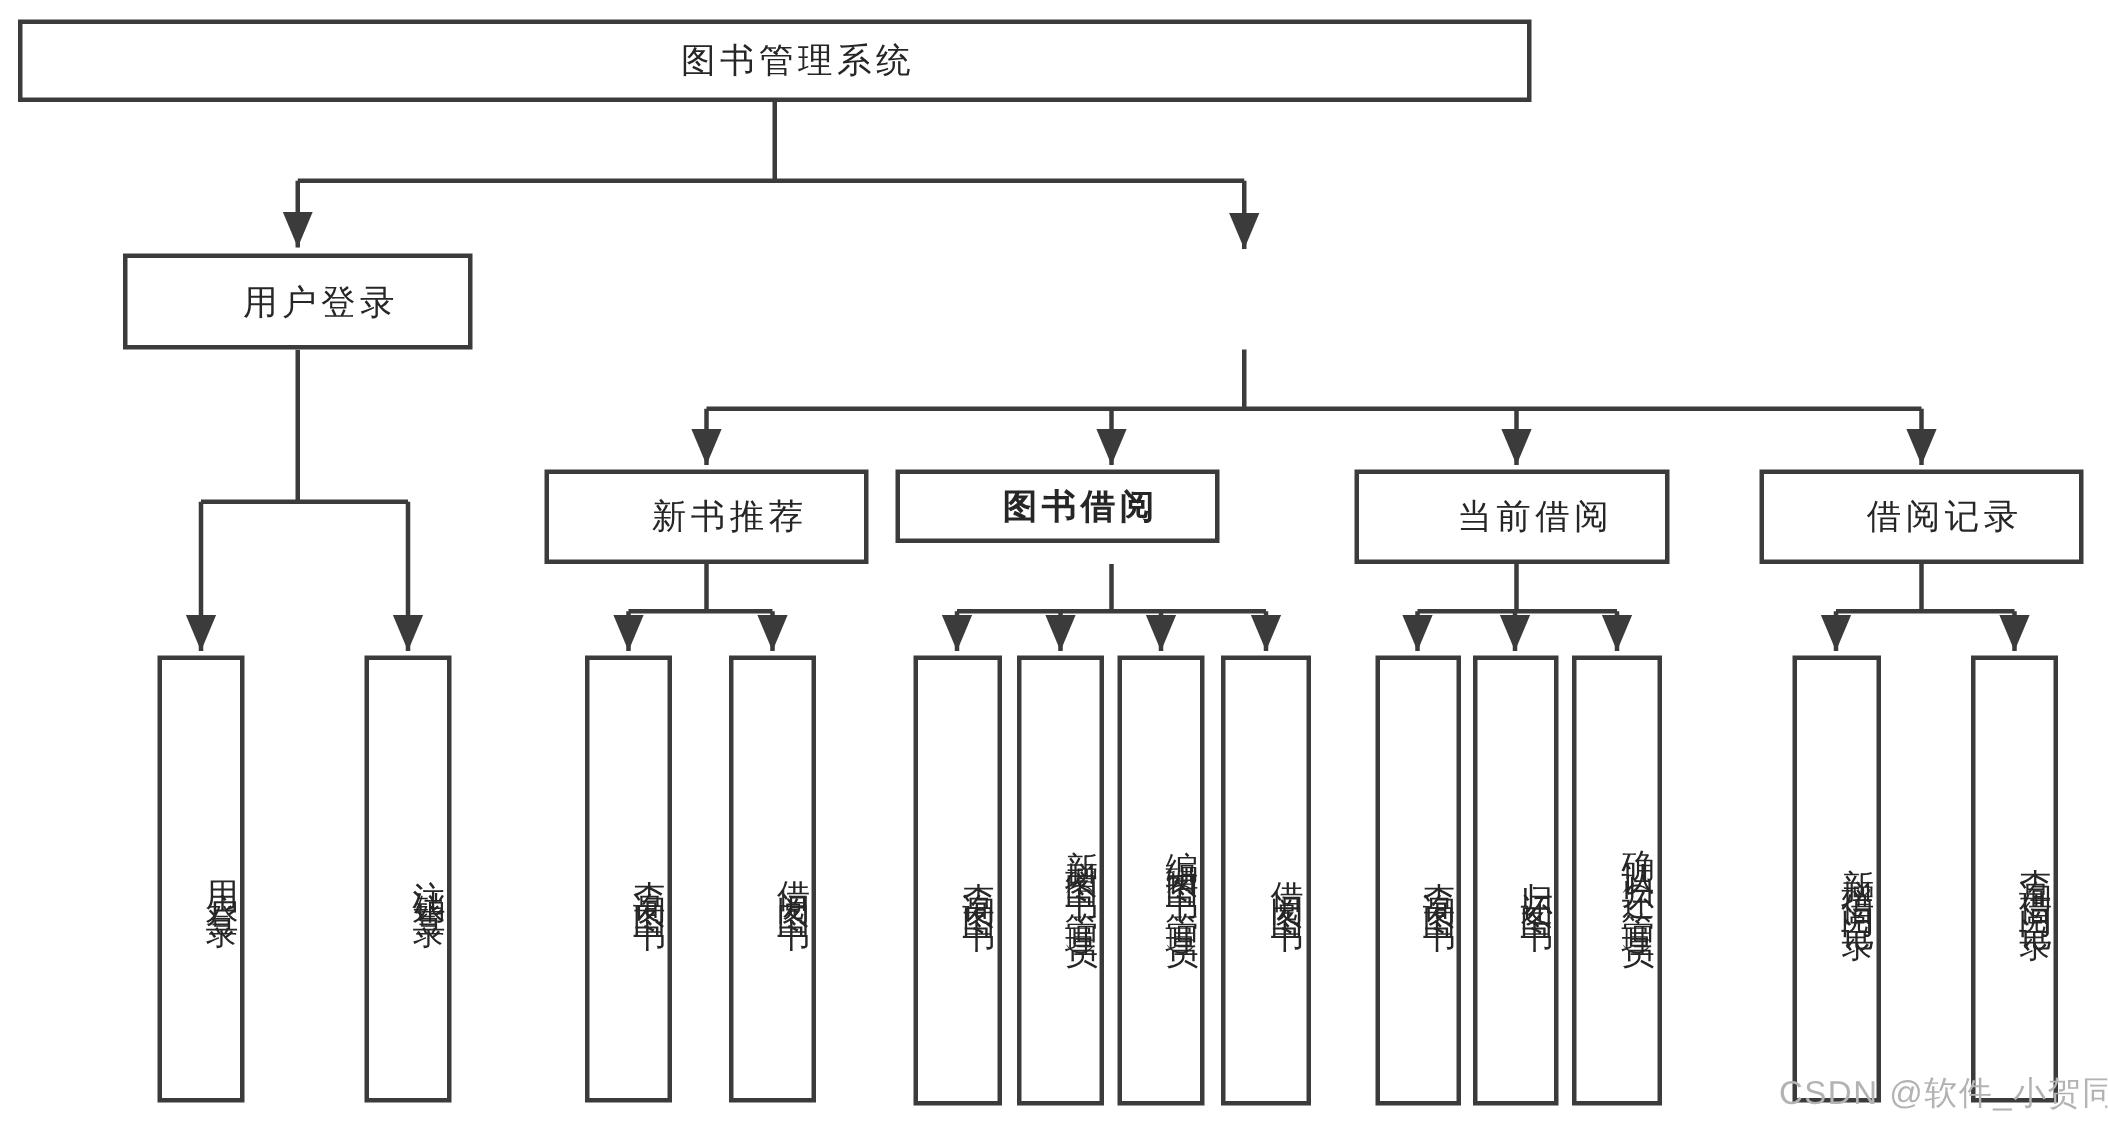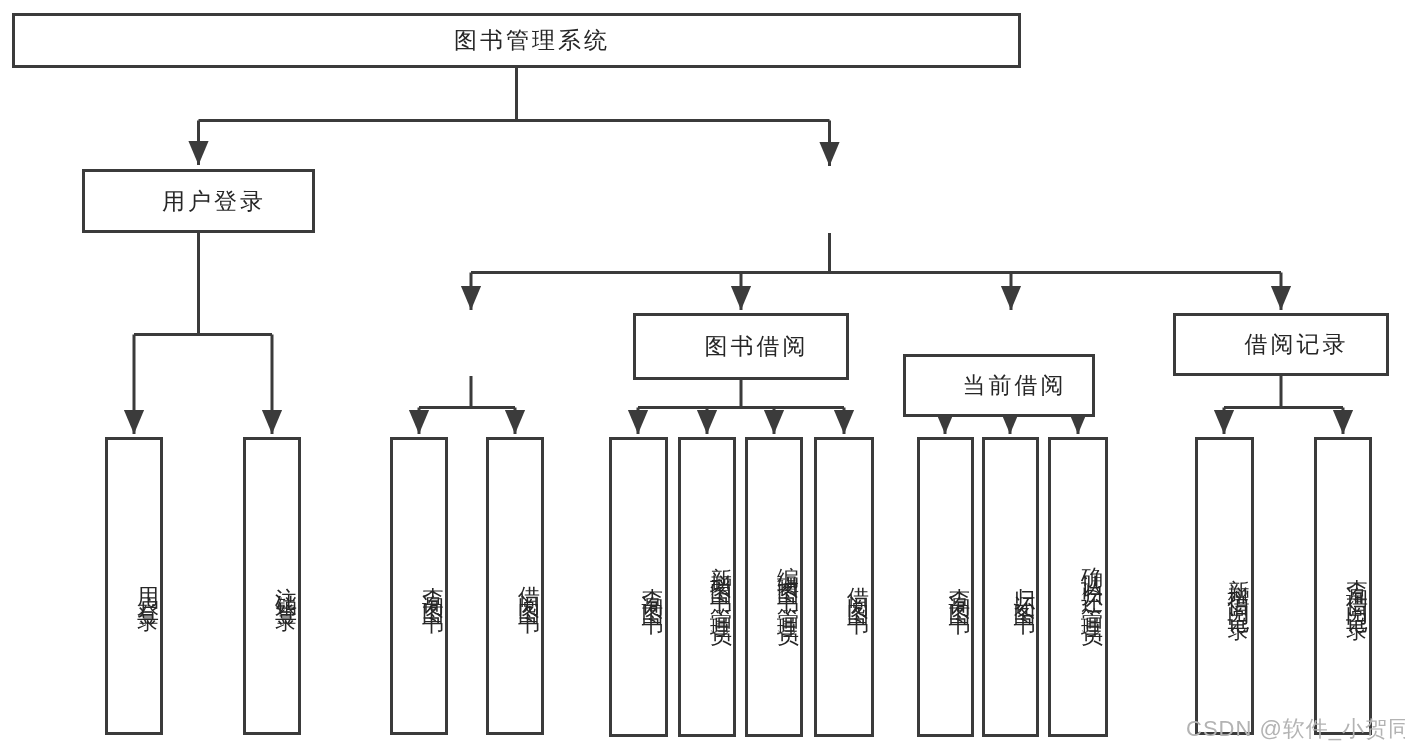--- a/index.html
+++ b/index.html
@@ -92,22 +92,23 @@
 
     <path class="ln" d="M1281 376 V407.5 M1224 407.5 H1343"></path>
     <path class="ln" d="M1224 407.5 V434" marker-end="url(#arrow)"></path>
     <path class="ln" d="M1343 407.5 V434" marker-end="url(#arrow)"></path>
   </svg>
 
   <div class="node hnode" style="left:12px;top:13px;width:1009px;height:55px;">图书管理系统</div>
 
   <div class="node hnode" style="left:82px;top:169px;width:233px;height:64px;">用户登录</div>
 
-  <div class="node hnode" style="left:633px;top:313px;width:216px;height:67px;">图书借阅</div>
-  <div class="node hnode" style="left:903px;top:313px;width:192px;height:63px;margin-top:41px;">当前借阅</div>
+  <div class="node hnode" style="left:363px;top:313px;width:216px;height:63px;">新书推荐</div>
+  <div class="node hnode" style="left:597px;top:313px;width:216px;height:49px;font-weight:bold;">图书借阅</div>
+  <div class="node hnode" style="left:903px;top:313px;width:210px;height:63px;">当前借阅</div>
   <div class="node hnode" style="left:1173px;top:313px;width:216px;height:63px;">借阅记录</div>
 
   <div class="node leaf" style="left:105px;top:437px;width:58px;height:298px;">
     <span class="vtext">用户登录</span>
   </div>
   <div class="node leaf" style="left:243px;top:437px;width:58px;height:298px;">
     <span class="vtext">注销登录</span>
   </div>
 
   <div class="node leaf" style="left:390px;top:437px;width:58px;height:298px;">

